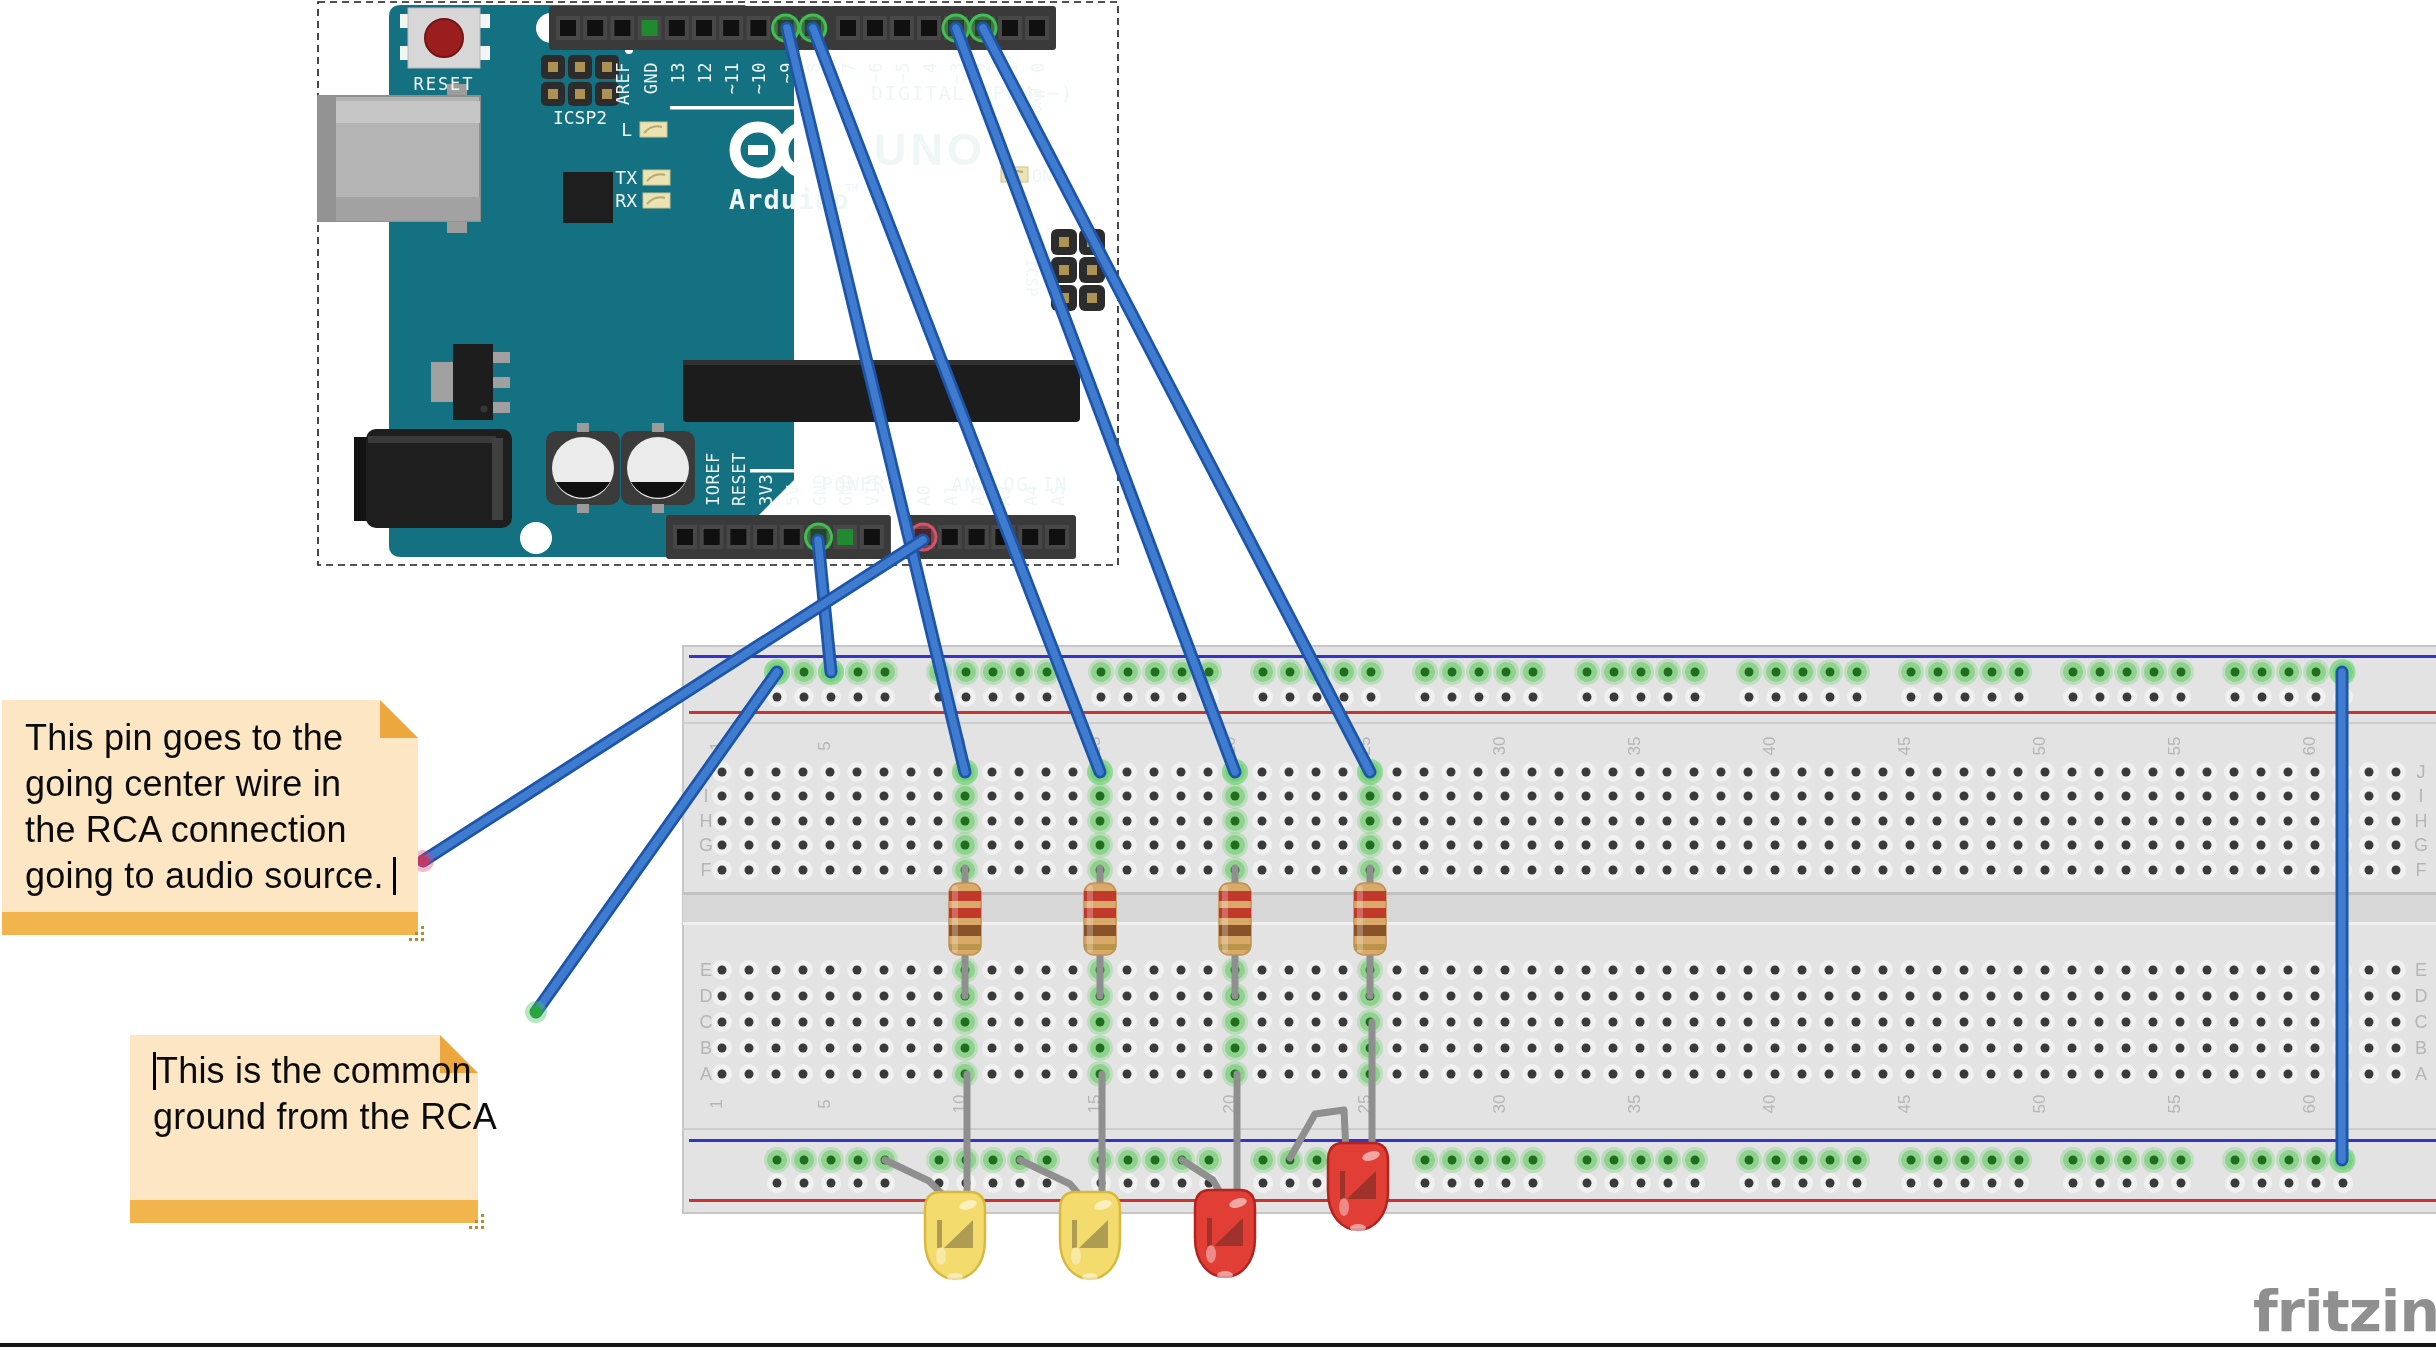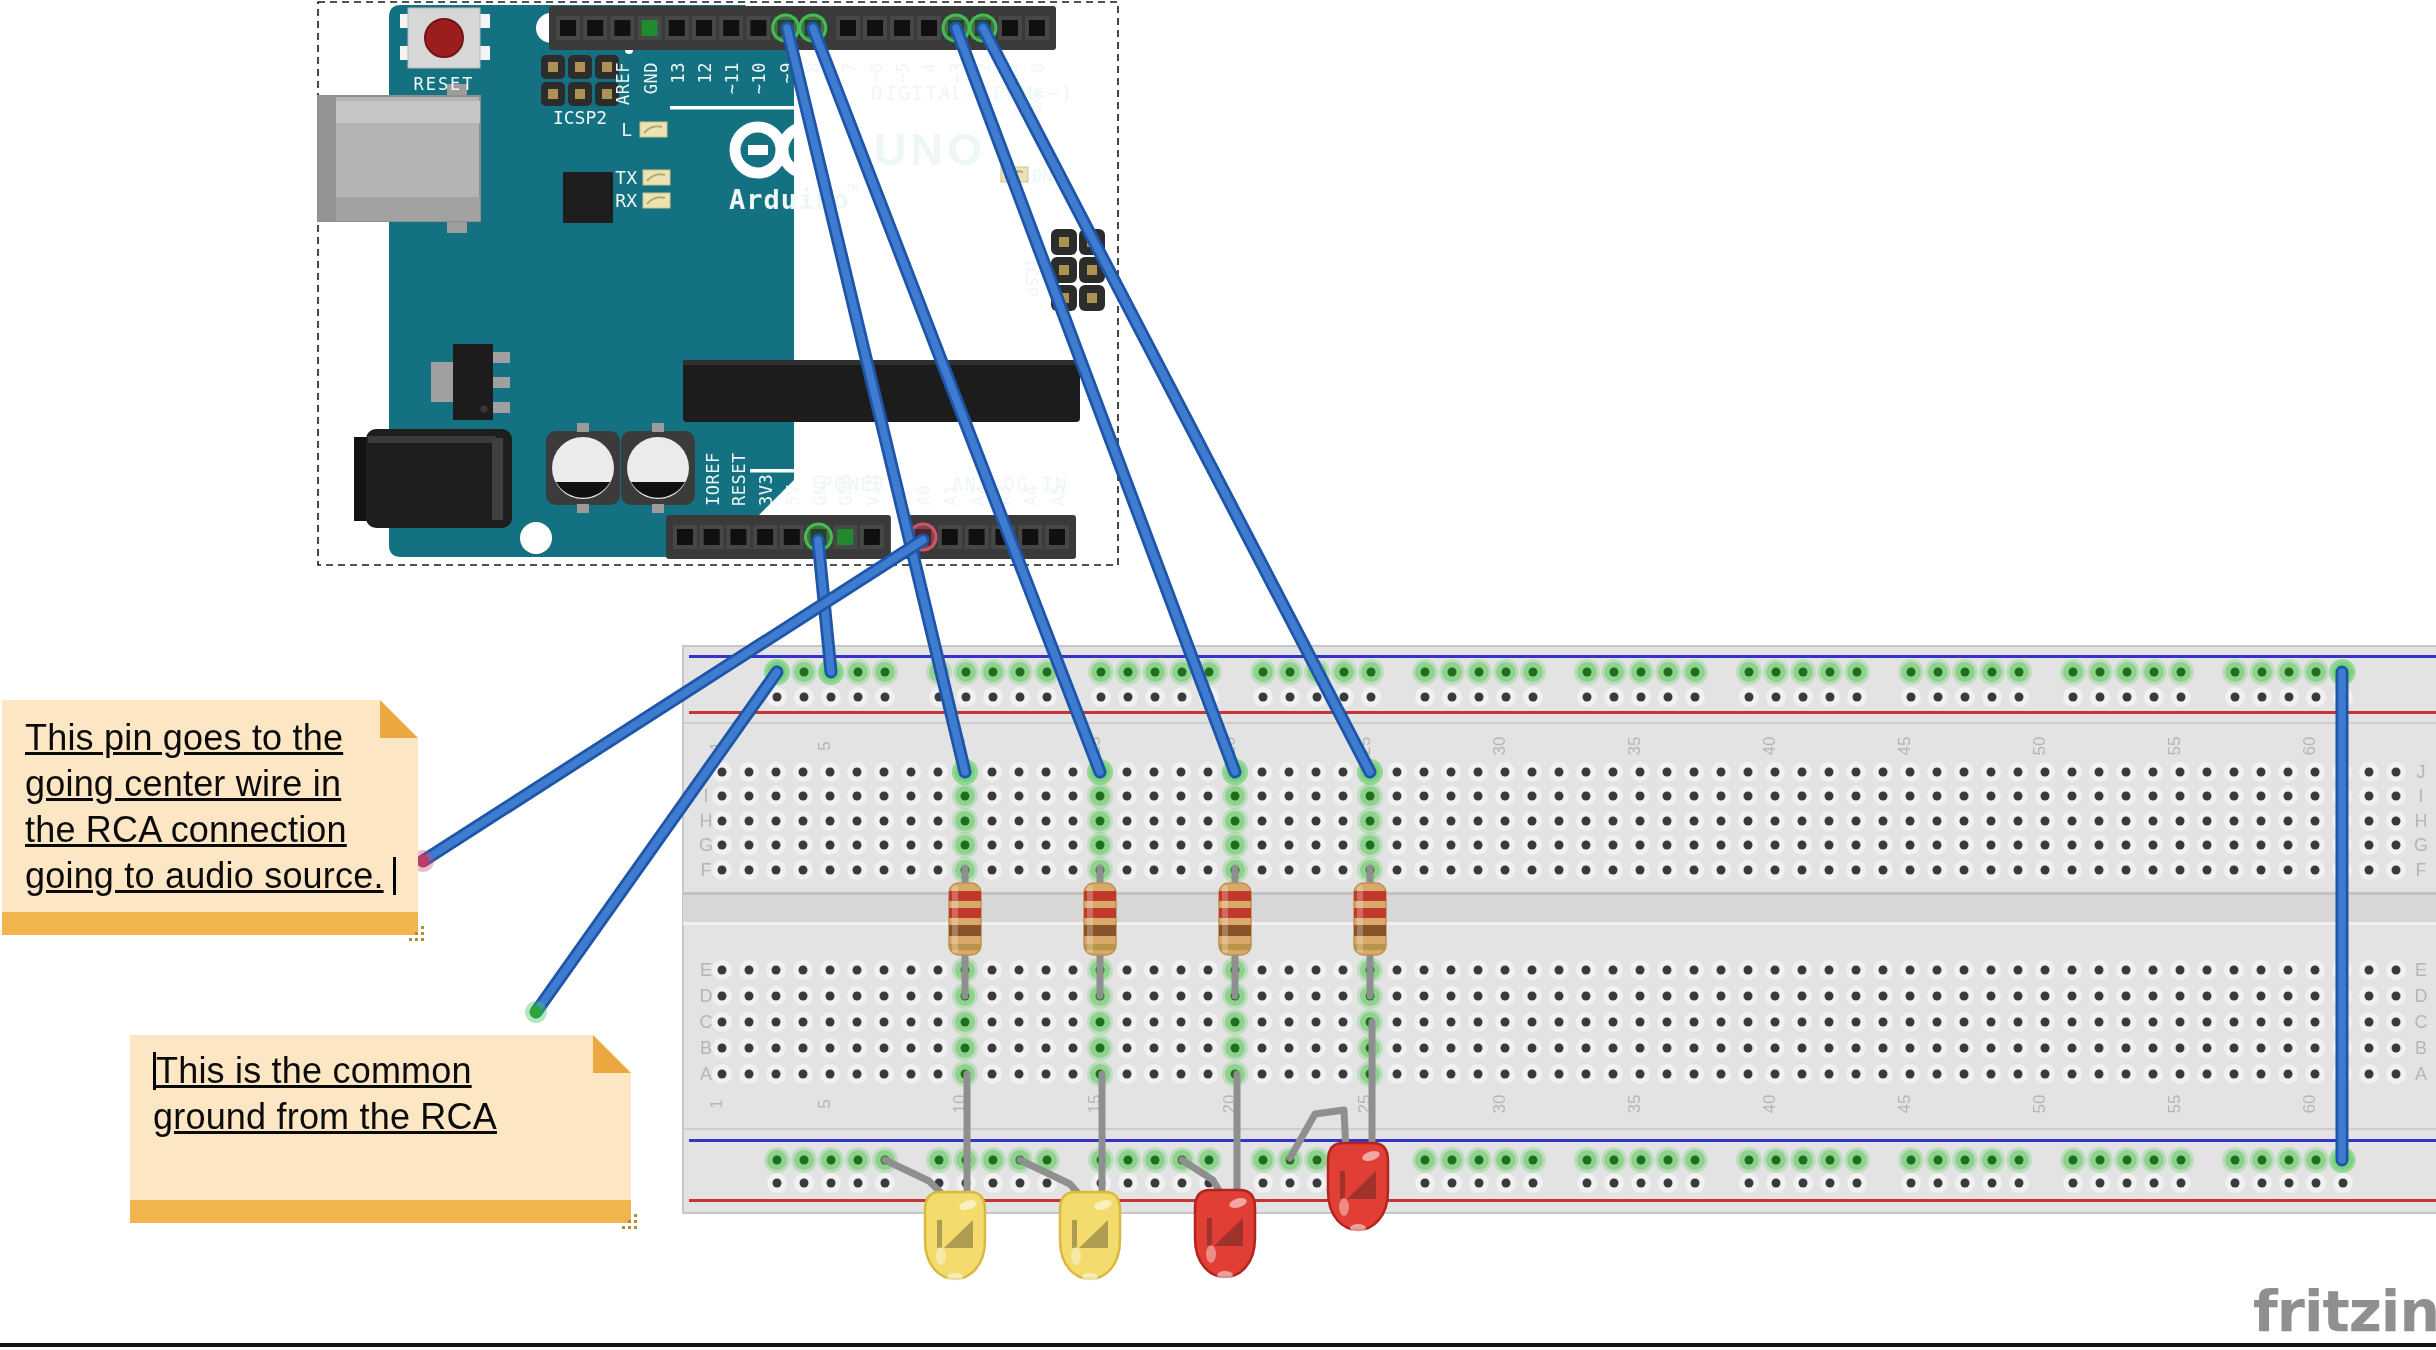--- a/index.html
+++ b/index.html
@@ -2,21 +2,21 @@
 <html><head>
 <meta charset="utf-8">
 <style>
   html,body{margin:0;padding:0;background:#fff;}
   .stage{position:relative;width:2436px;height:1350px;background:#ffffff;overflow:hidden;
          font-family:"Liberation Sans",sans-serif;}
   .stage svg{position:absolute;left:0;top:0;}
   .note{position:absolute;background:var(--note-bg,#fce6c4);z-index:5;}
   .note-text{position:absolute;left:23px;top:15px;right:8px;font-size:36px;line-height:46px;
              color:#0b0b0b;letter-spacing:.2px;}
-  .nline{white-space:nowrap;text-decoration:underline;}
+  .nline{white-space:nowrap;}
   .cursor{display:inline-block;width:3px;height:38px;background:#000;vertical-align:-7px;}
   .note-bar{position:absolute;left:0;right:0;bottom:0;height:23px;background:var(--note-bar,#f2b54d);}
   .grip{position:absolute;right:6px;bottom:6px;width:3px;height:3px;background:transparent;
         box-shadow:12px 0 0 #b98a2e,6px 6px 0 #b98a2e,12px 6px 0 #b98a2e,
                    0 12px 0 #b98a2e,6px 12px 0 #b98a2e,12px 12px 0 #b98a2e;}
   .fold-cut{position:absolute;top:0;right:0;width:38px;height:38px;background:#ffffff;
             clip-path:polygon(0 0,100% 0,100% 100%);}
   .fold{position:absolute;top:0;right:0;width:38px;height:38px;background:var(--note-fold,#eda73f);
         clip-path:polygon(0 0,100% 100%,0 100%);}
   .watermark{position:absolute;left:2253px;top:1278px;font-family:"DejaVu Sans",sans-serif;
@@ -2225,21 +2225,21 @@
       <div class="nline"><span>This pin goes to the</span></div>
       <div class="nline"><span>going center wire in</span></div>
       <div class="nline"><span>the RCA connection</span></div>
       <div class="nline"><span>going to audio source.</span><span class="cursor" style="margin-left:9px"></span></div>
     </div>
     <div class="note-bar">
       <div class="grip"></div>
     </div>
   </div>
 
-  <div class="note" style="left:130px;top:1035px;width:501px;height:188px">
+  <div class="note" style="left:130px;top:1035px;width:348px;height:188px">
     <div class="fold-cut"></div>
     <div class="fold"></div>
     <div class="note-text" style="top:13px">
       <div class="nline"><span class="cursor"></span><span>This is the common</span></div>
       <div class="nline"><span>ground from the RCA</span></div>
     </div>
     <div class="note-bar">
       <div class="grip"></div>
     </div>
   </div>

